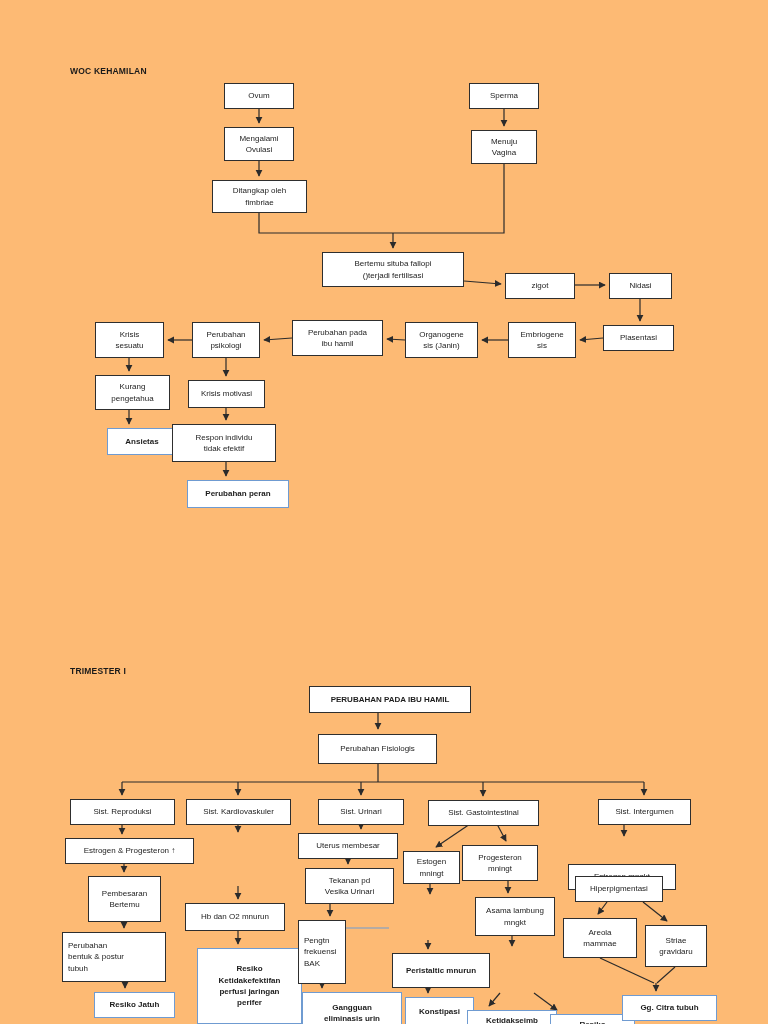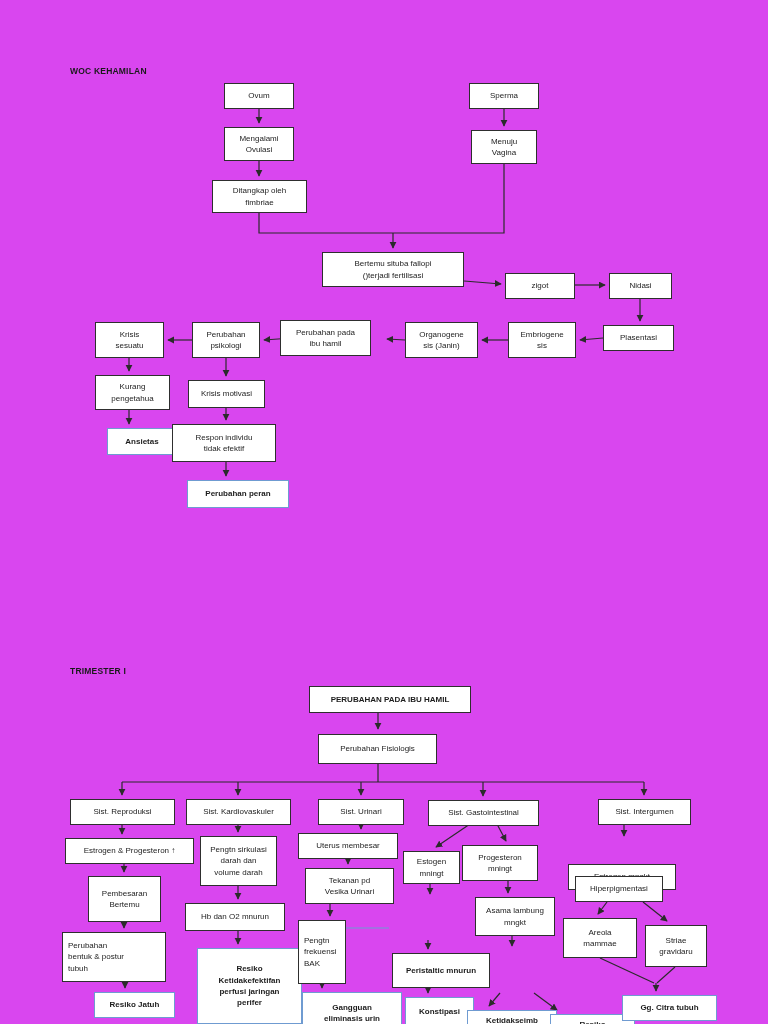--- a/index.html
+++ b/index.html
@@ -1,16 +1,16 @@
 <!DOCTYPE html>
 <html><head>
 <meta charset="utf-8">
 <style>
   html,body{margin:0;padding:0;background:#fff;}
-  #page{position:relative;width:768px;height:1024px;background:#d946ef;overflow:hidden;
+  #page{position:relative;width:768px;height:1024px;background:#fdba74;overflow:hidden;
         font-family:"Liberation Sans",sans-serif;color:#1c1c1c;}
   .doc-title{position:absolute;font-size:8.5px;font-weight:bold;letter-spacing:.2px;color:#1a1a1a;}
   svg.wires{position:absolute;left:0;top:0;pointer-events:none;}
   .node{position:absolute;box-sizing:border-box;background:#fff;border:1.5px solid #2e2e2e;
         display:flex;flex-direction:column;justify-content:center;align-items:center;
         text-align:center;font-size:8px;line-height:1.42;padding:12px;}
   .node div{white-space:nowrap;}
   .node.blue{border-color:#6f9bd1;}
   .node.bold{font-weight:bold;margin-left:12px;}
   .node.left{align-items:flex-start;text-align:left;padding-left:5px;}
@@ -121,21 +121,21 @@
       <div>Plasentasi</div>
     </div>
   <div class="node" style="left:508px;top:322px;width:68px;height:36px">
       <div>Embriogene</div>
       <div>sis</div>
     </div>
   <div class="node" style="left:405px;top:322px;width:73px;height:36px">
       <div>Organogene</div>
       <div>sis (Janin)</div>
     </div>
-  <div class="node" style="left:280px;top:320px;width:91px;height:36px">
+  <div class="node" style="left:292px;top:320px;width:91px;height:36px">
       <div>Perubahan pada</div>
       <div>ibu hamil</div>
     </div>
   <div class="node" style="left:192px;top:322px;width:68px;height:36px">
       <div>Perubahan</div>
       <div>psikologi</div>
     </div>
   <div class="node" style="left:95px;top:322px;width:69px;height:36px">
       <div>Krisis</div>
       <div>sesuatu</div>
@@ -192,25 +192,20 @@
     </div>
   <div class="node left" style="left:62px;top:932px;width:104px;height:50px">
       <div>Perubahan</div>
       <div>bentuk &amp; postur</div>
       <div>tubuh</div>
     </div>
   <div class="node blue bold" style="left:82px;top:992px;width:81px;height:26px">
       <div>Resiko Jatuh</div>
     </div>
 
-  <div class="node" style="left:200px;top:836px;width:77px;height:50px">
-      <div>Pengtn sirkulasi</div>
-      <div>darah dan</div>
-      <div>volume darah</div>
-    </div>
   <div class="node" style="left:185px;top:903px;width:100px;height:28px">
       <div>Hb dan O2 mnurun</div>
     </div>
   <div class="node blue bold" style="left:185px;top:948px;width:105px;height:76px">
       <div>Resiko</div>
       <div>Ketidakefektifan</div>
       <div>perfusi jaringan</div>
       <div>perifer</div>
     </div>
 

